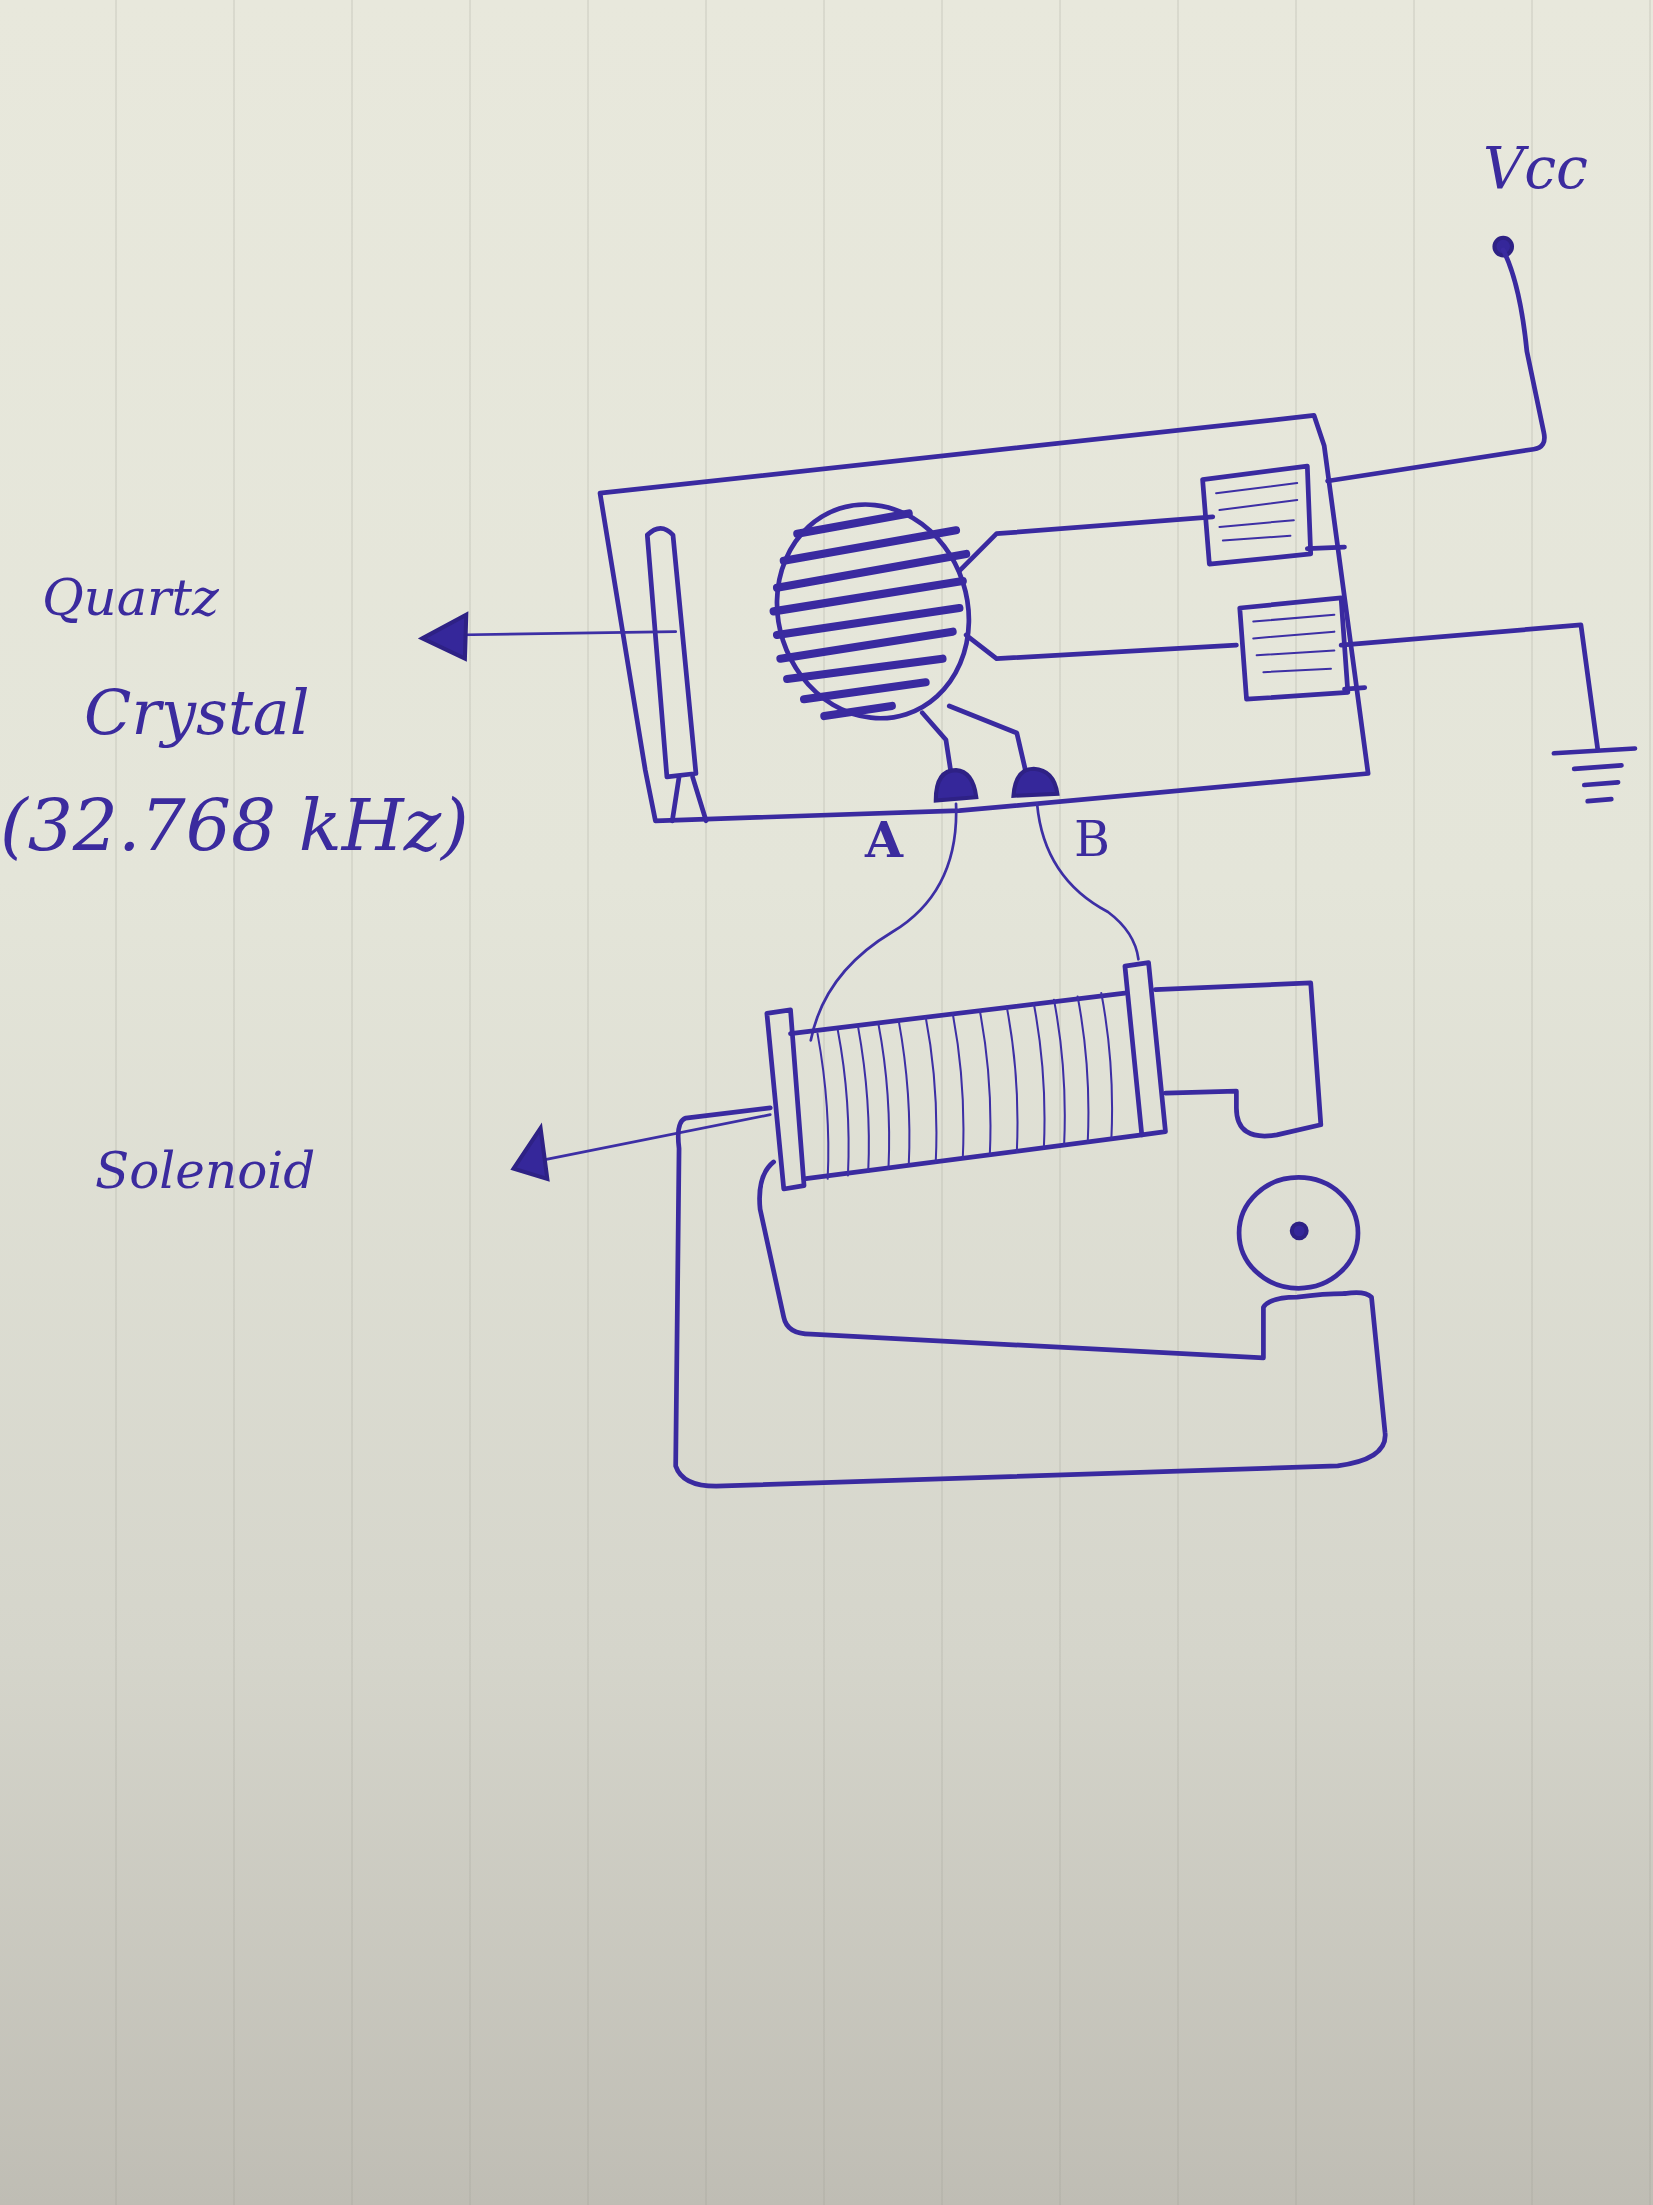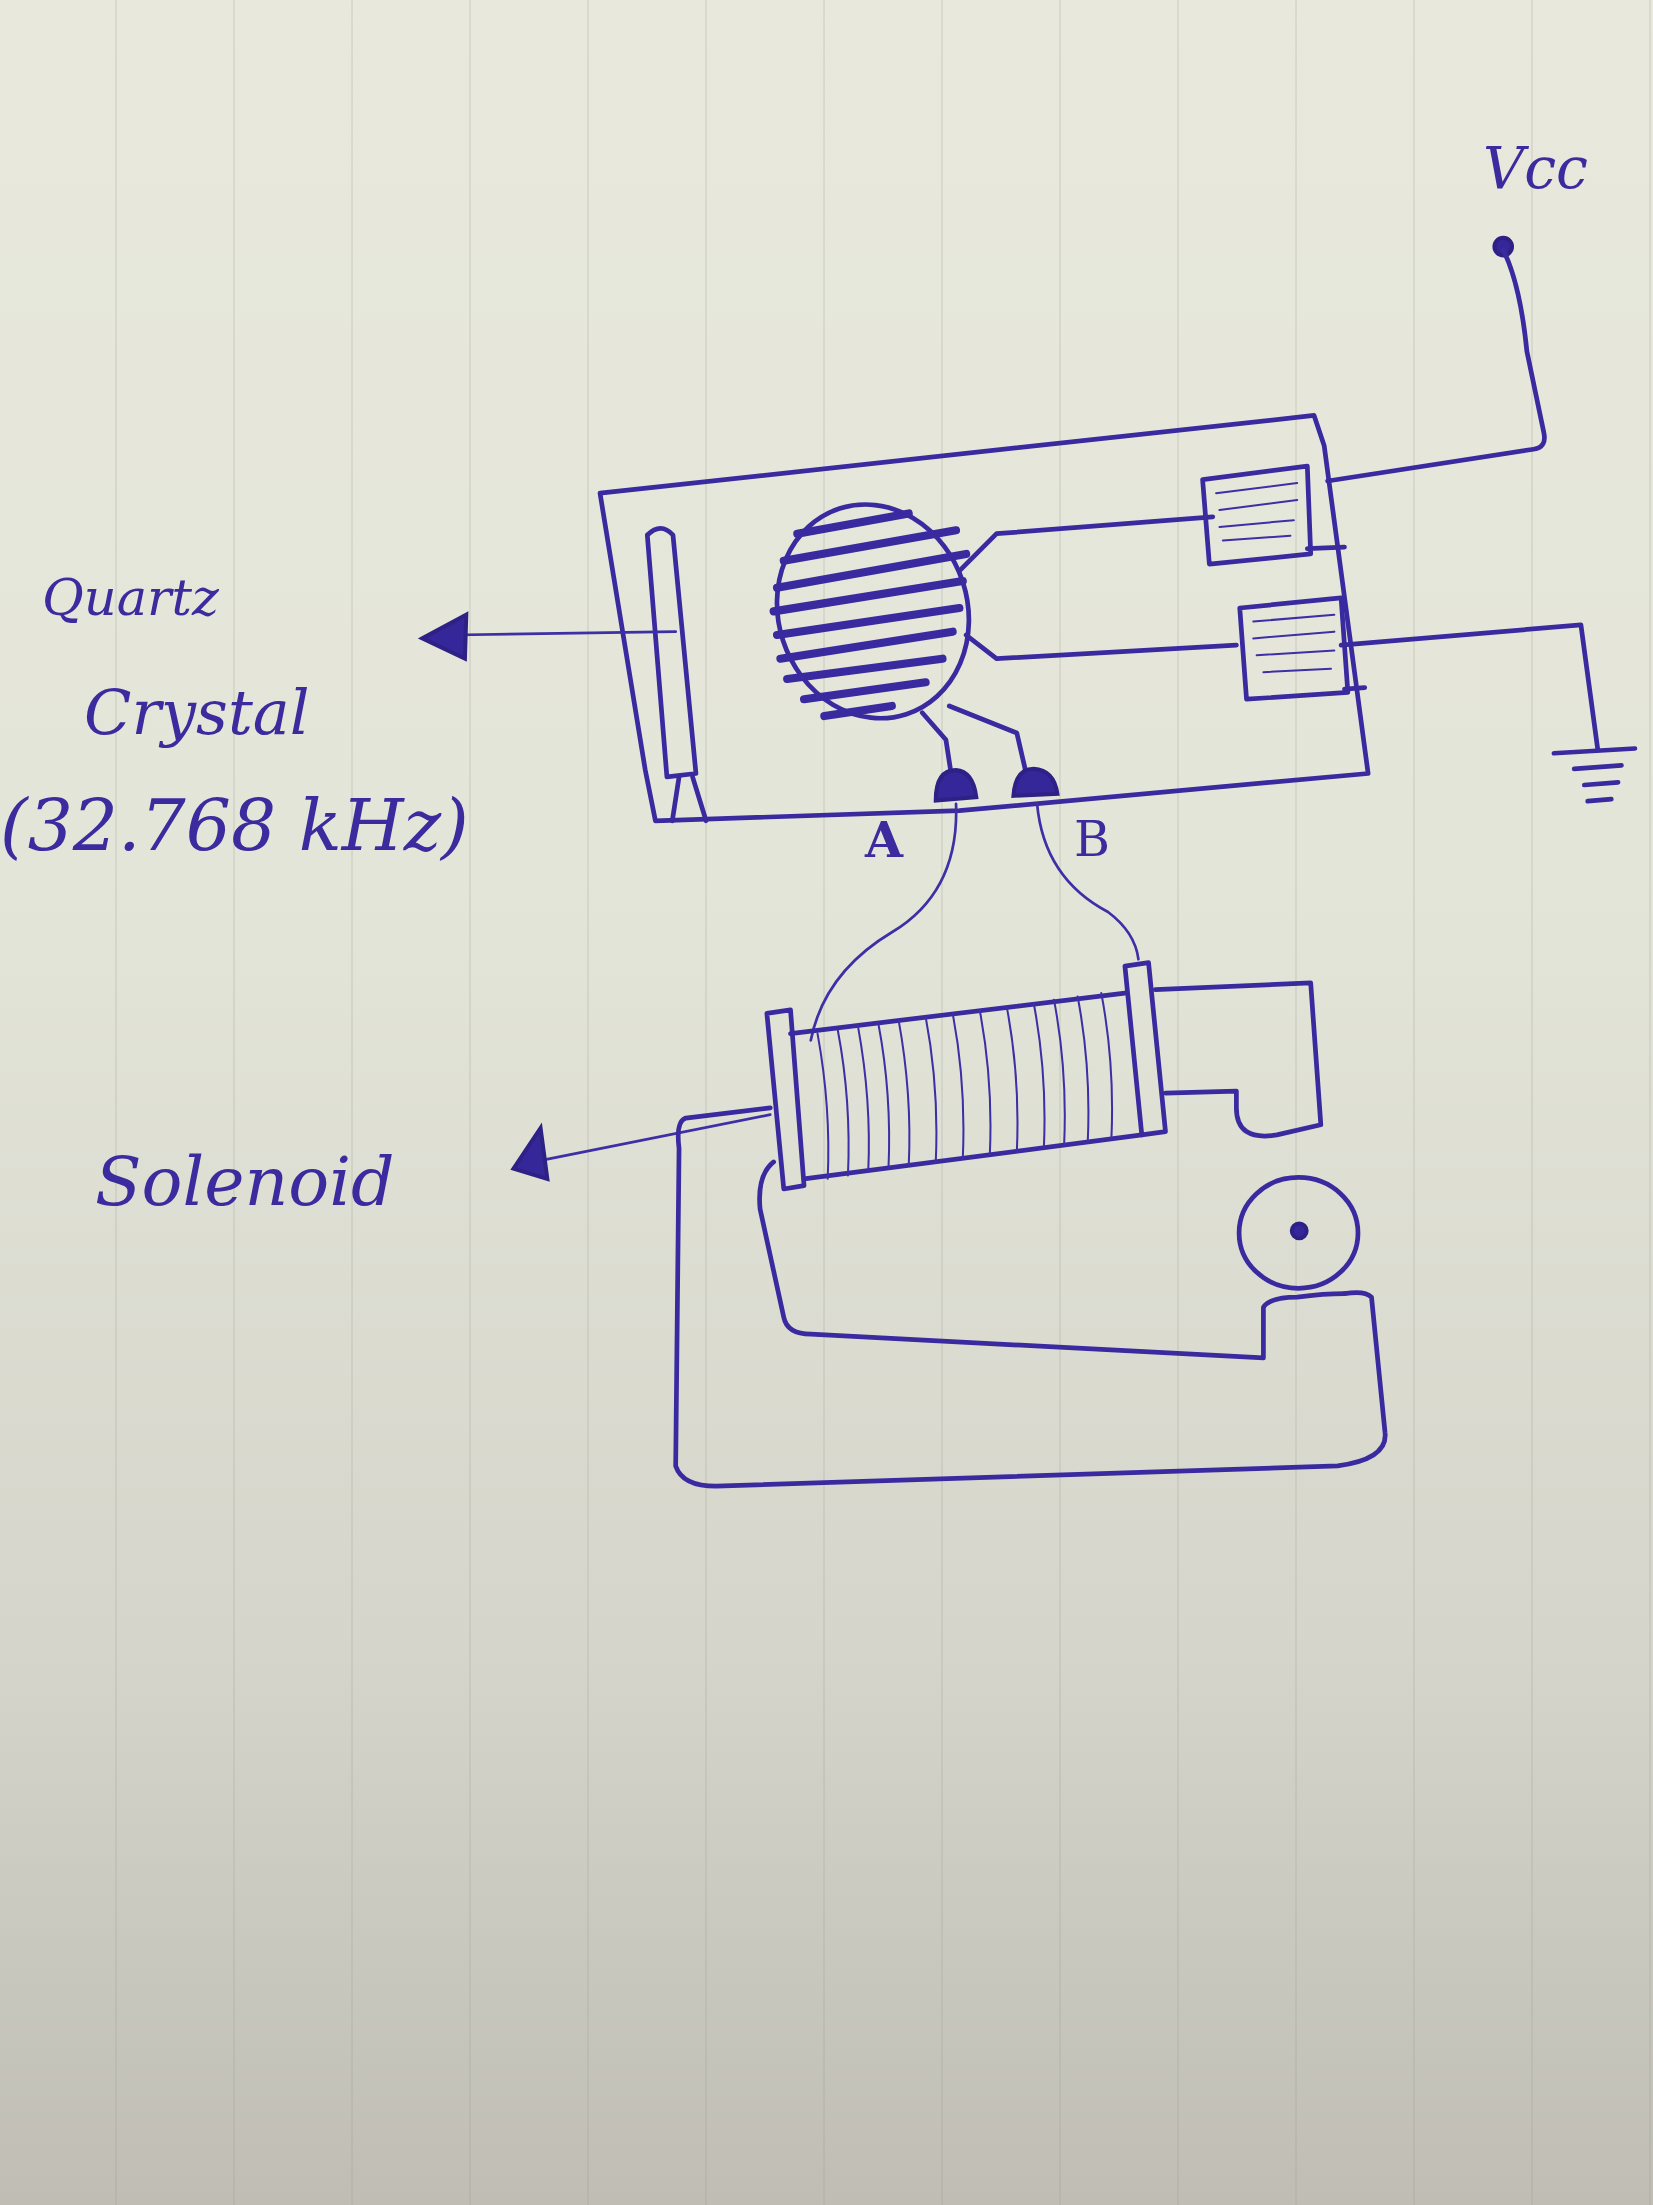--- a/index.html
+++ b/index.html
@@ -146,14 +146,14 @@
 
 <div class="label" style="left:1483px; top:135px; font-size:57px;text-align:center;">Vcc</div>
 
 <div class="label" style="left:20px; top:568px; font-size:51px;margin-left:22px;">Quartz</div>
 <div class="label" style="left:84px; top:676px; font-size:62px;">Crystal</div>
 <div class="label" style="left:0px; top:784px; font-size:71px;">(32.768 kHz)</div>
 
 <div class="label" style="left:865px; top:811px; font-size:49px; font-style:normal; font-weight:bold;">A</div>
 <div class="label" style="left:1074px; top:811px; font-size:49px; font-style:normal;">B</div>
 
-<div class="label" style="left:95px; top:1142px; font-size:68px;">Solenoid</div>
+<div class="label" style="left:95px; top:1142px; font-size:50px;">Solenoid</div>
 
 
 </body></html>

